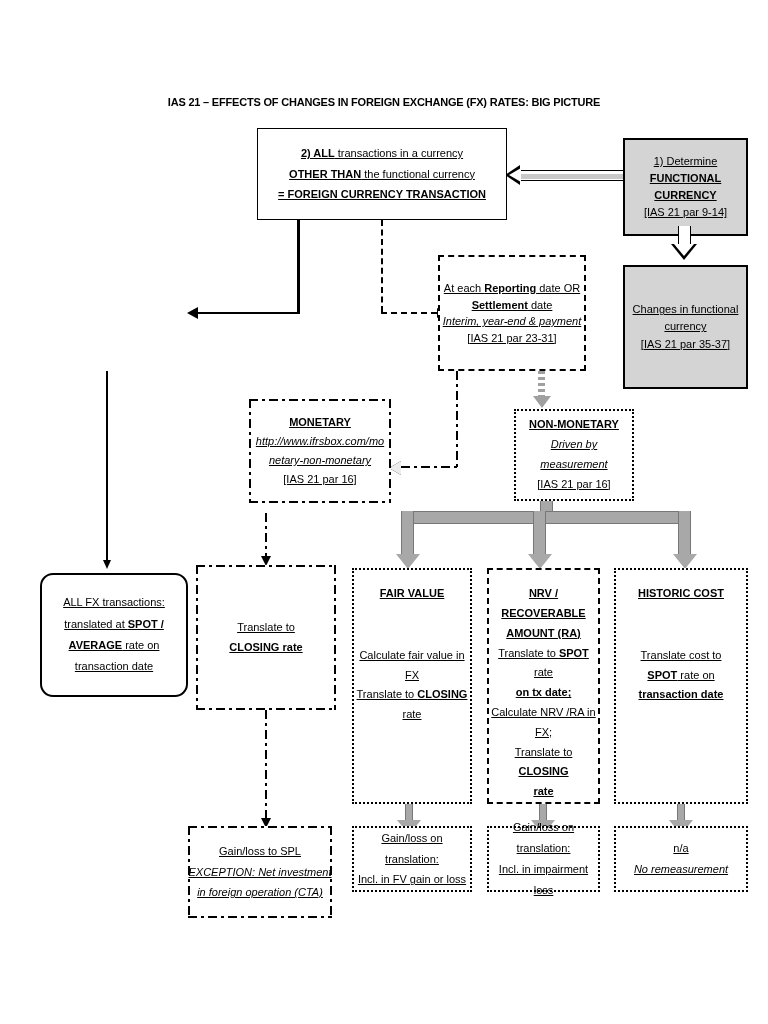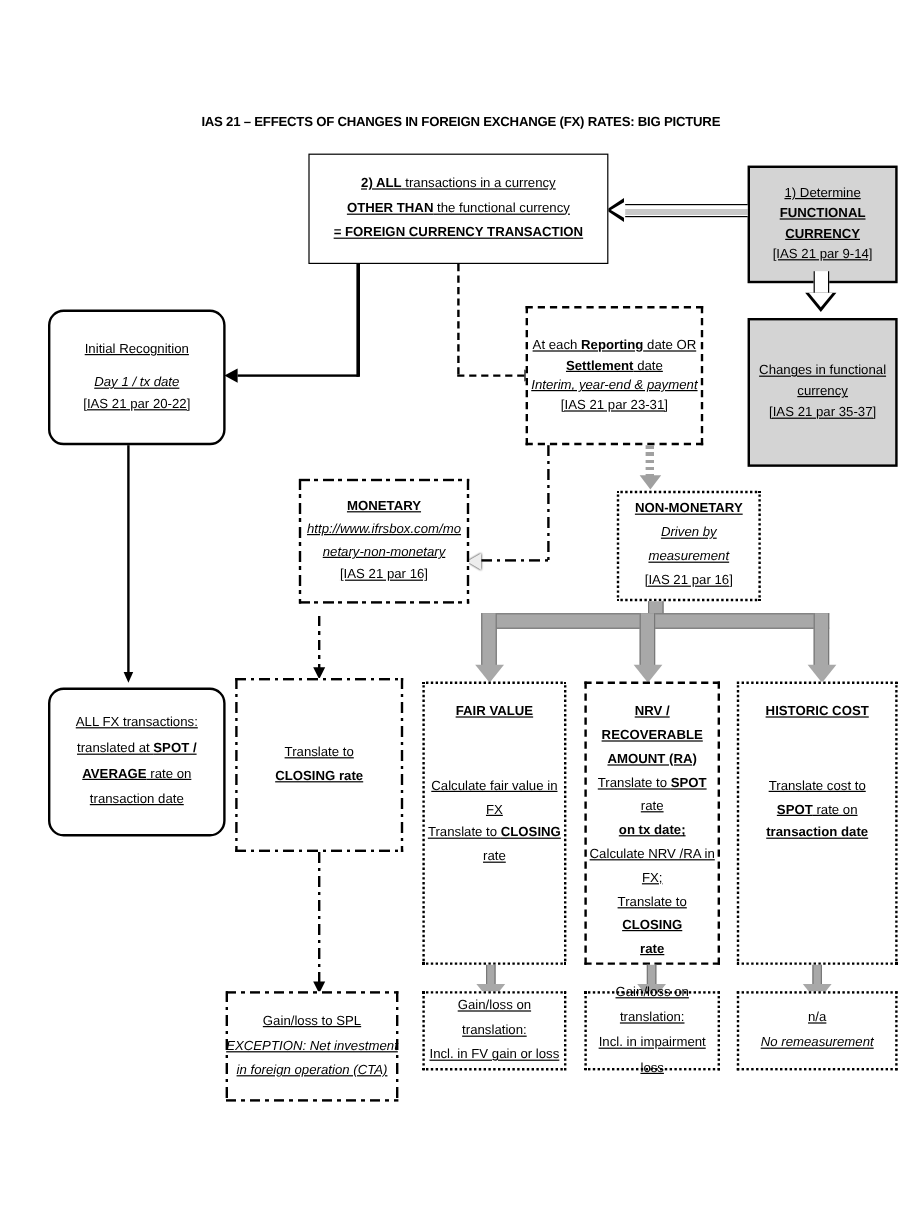--- a/index.html
+++ b/index.html
@@ -127,26 +127,20 @@
   </div>
 
   <div class="ln-s" style="left:297px;top:220px;width:2.6px;height:94px;"></div>
   <div class="ln-s" style="left:198px;top:311.5px;width:101px;height:2.8px;"></div>
   <div class="ah ah-l" style="left:187px;top:307px;"></div>
 
   <div class="ln-d-v" style="left:381px;top:220px;height:92px;"></div>
   <div class="ln-d-h" style="left:381px;top:312px;width:56px;"></div>
   <div class="ah ah-r-sm" style="left:437px;top:307.5px;"></div>
 
-  <div class="box round" style="left:40px;top:258px;width:148px;height:113px;">
-    <span class="ln">Initial Recognition</span>
-    <span class="ln sp"></span>
-    <span class="ln i">Day 1 / tx date</span>
-    <span class="ln">[IAS 21 par 20-22]</span>
-  </div>
 
   <div class="ln-s" style="left:106px;top:371px;width:1.8px;height:192px;"></div>
   <div class="ah ah-d-thin" style="left:102.5px;top:560px;"></div>
 
   <div class="box dashed" style="left:438px;top:255px;width:148px;height:116px;line-height:1.5;">
     <span class="ln"><span>At each </span><b>Reporting</b><span> date OR</span></span>
     <span class="ln"><b>Settlement</b><span> date</span></span>
     <span class="ln i">Interim, year-end &amp; payment</span>
     <span class="ln">[IAS 21 par 23-31]</span>
   </div>

